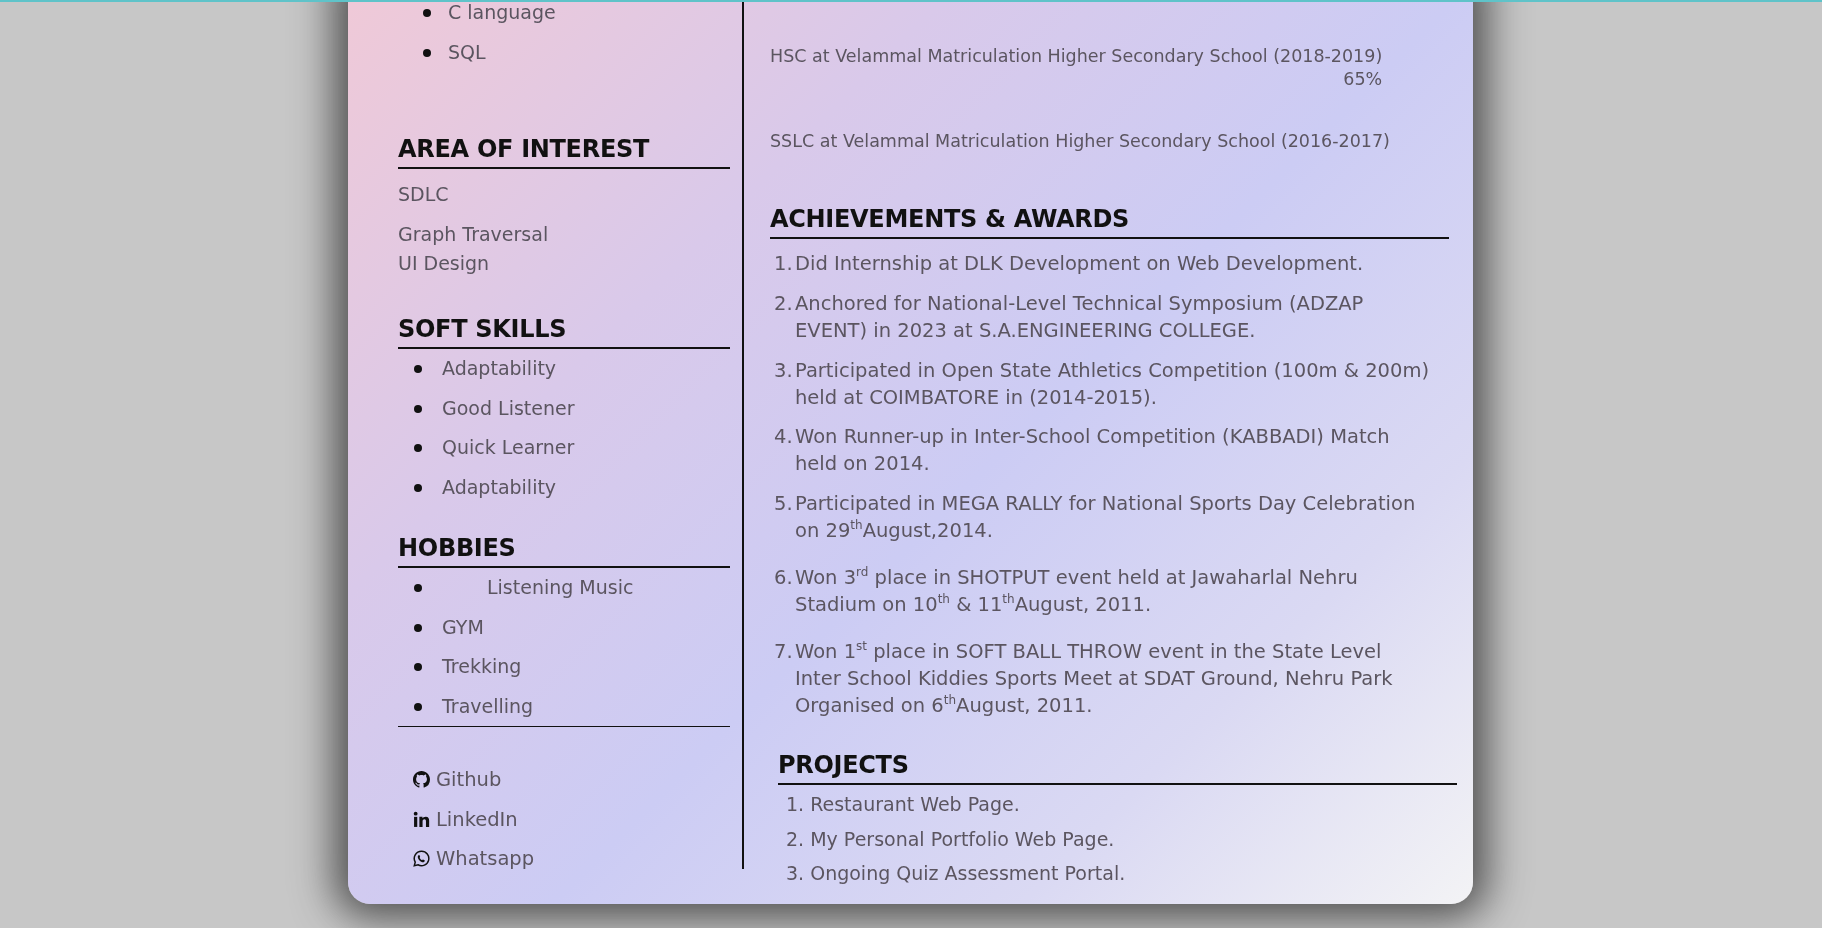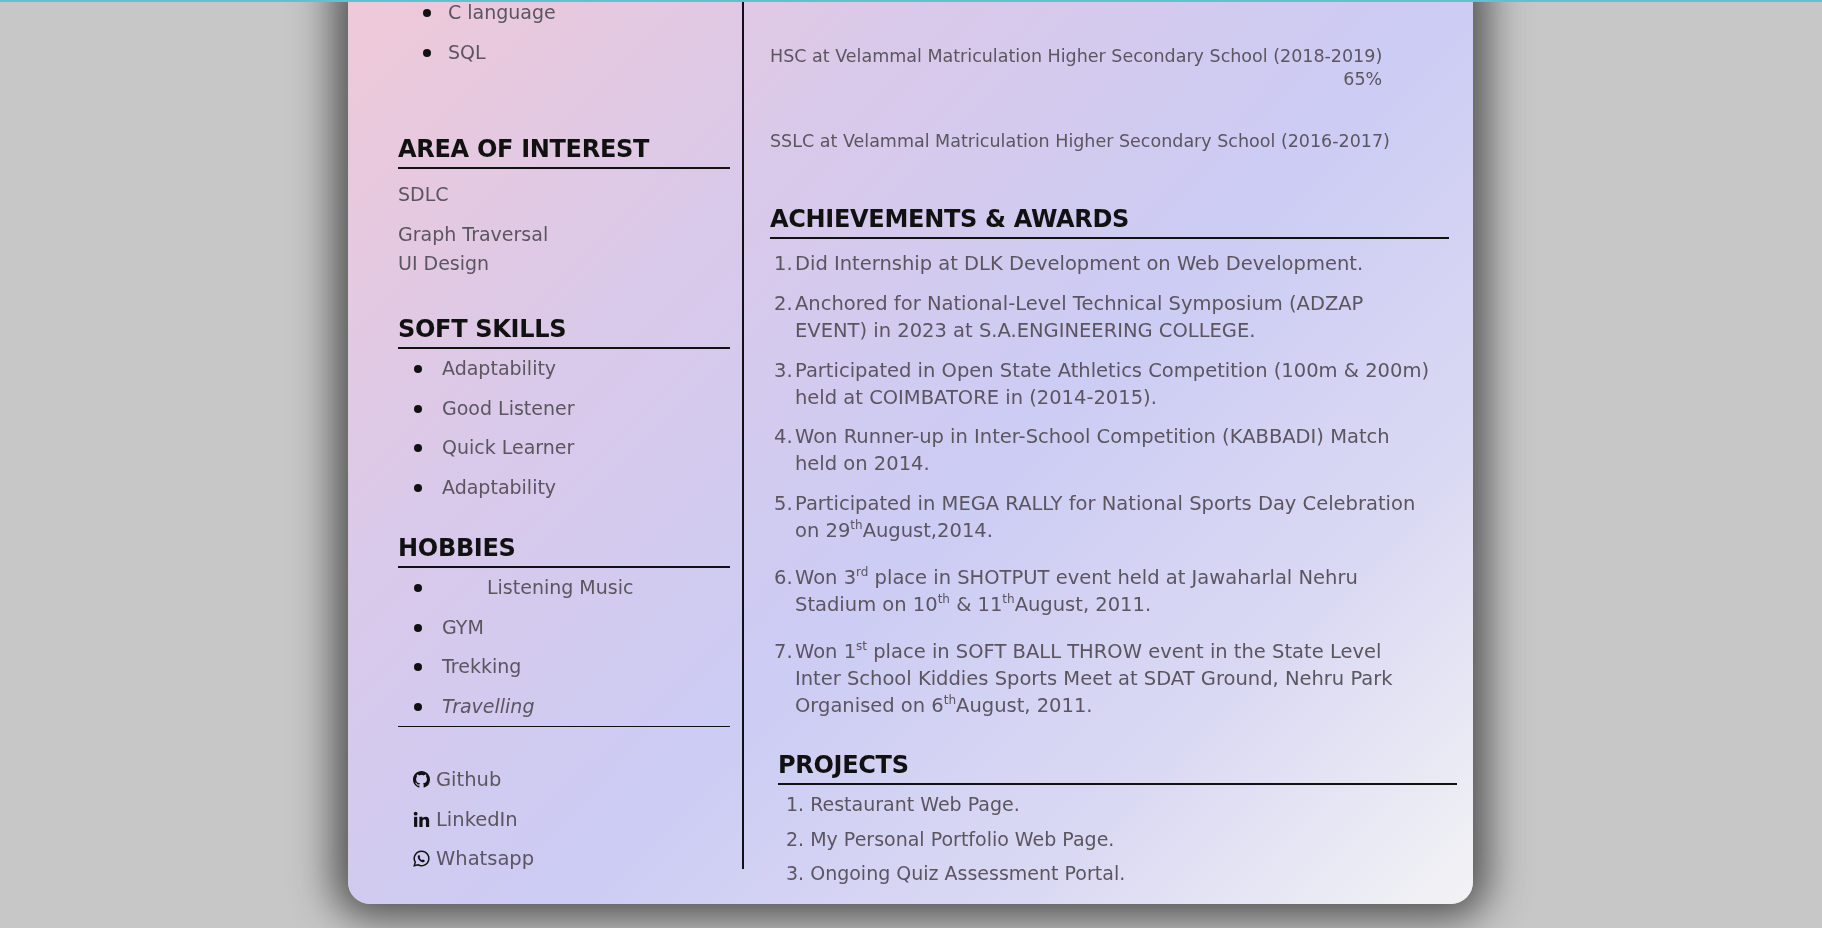--- a/index.html
+++ b/index.html
@@ -95,21 +95,21 @@
       <li>
           <span class="dot" style="left:16px;"></span>
           <span class="lbl txt" style="left:44px;">GYM</span>
         </li>
       <li>
           <span class="dot" style="left:16px;"></span>
           <span class="lbl txt" style="left:44px;">Trekking</span>
         </li>
       <li>
           <span class="dot" style="left:16px;"></span>
-          <span class="lbl txt" style="left:44px;font-style:italic;">Travelling</span>
+          <span class="lbl txt" style="left:44px;">Travelling</span>
         </li>
     </ul>
 
     <div class="links">
       <a style="top:768px;">
         <svg viewBox="0 0 16 16">
             <path fill="#111" d="M8 0C3.58 0 0 3.58 0 8c0 3.54 2.29 6.53 5.47 7.59.4.07.55-.17.55-.38 0-.19-.01-.82-.01-1.49-2.01.37-2.53-.49-2.69-.94-.09-.23-.48-.94-.82-1.13-.28-.15-.68-.52-.01-.53.63-.01 1.08.58 1.23.82.72 1.21 1.87.87 2.33.66.07-.52.28-.87.51-1.07-1.78-.2-3.64-.89-3.64-3.95 0-.87.31-1.59.82-2.15-.08-.2-.36-1.02.08-2.12 0 0 .67-.21 2.2.82.64-.18 1.32-.27 2-.27.68 0 1.36.09 2 .27 1.53-1.04 2.2-.82 2.2-.82.44 1.1.16 1.92.08 2.12.51.56.82 1.27.82 2.15 0 3.07-1.87 3.75-3.65 3.95.29.25.54.73.54 1.48 0 1.07-.01 1.93-.01 2.2 0 .21.15.46.55.38A8.013 8.013 0 0016 8c0-4.42-3.58-8-8-8z"></path>
           </svg>
         <span>Github</span>
       </a>

